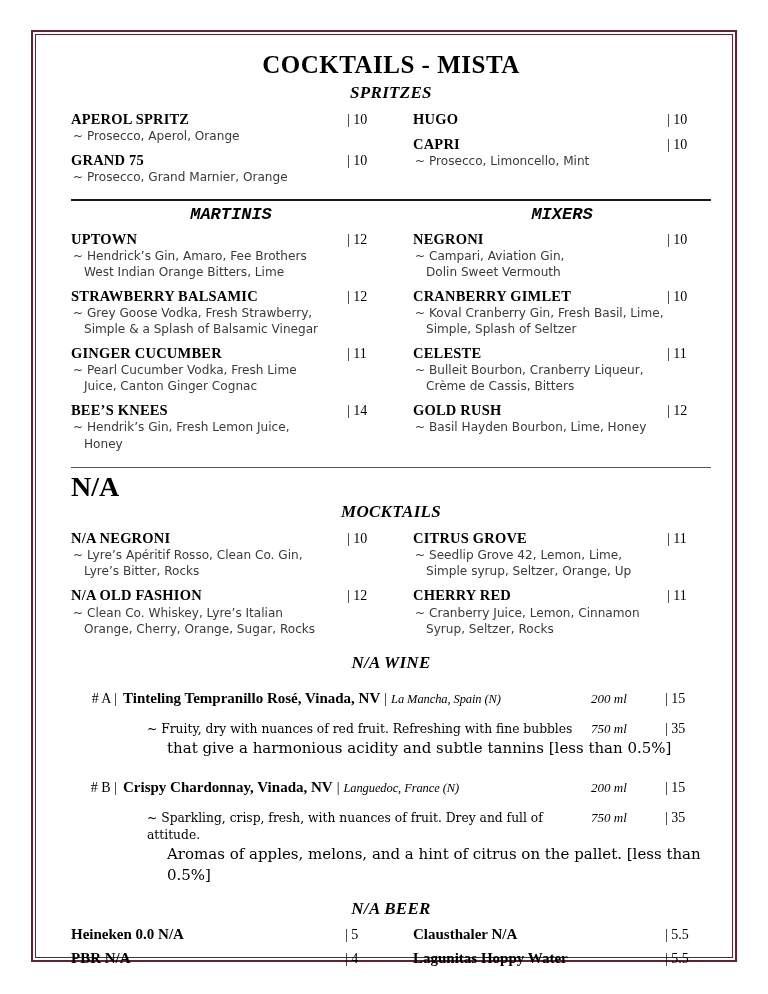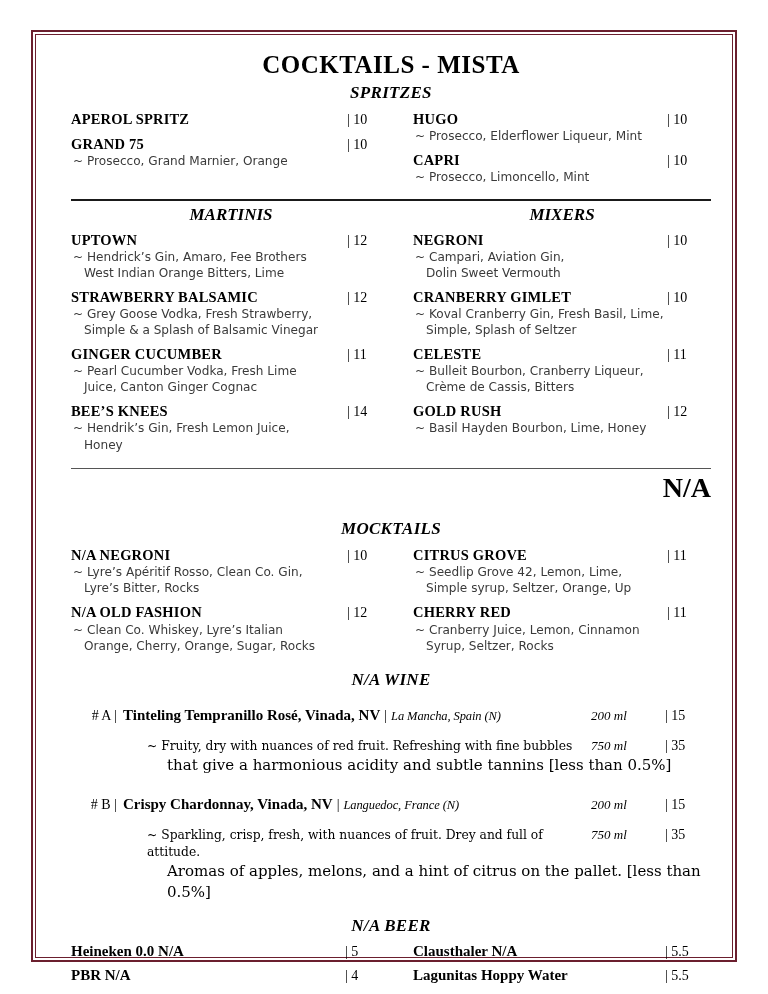--- a/index.html
+++ b/index.html
@@ -64,32 +64,33 @@
   .section-title {
     text-align: center;
     font-weight: bold;
     font-style: italic;
     font-size: 17px;
     letter-spacing: 0.3px;
     margin: 0 0 6px 0;
     line-height: 1.3;
   }
   .na-big {
-    text-align: right;
+    text-align: left;
     font-weight: bold;
     font-size: 28px;
     line-height: 1.05;
-    margin: 4px 0 16px 0;
+    margin: 4px 0 0 0;
   }
   .col-title {
     text-align: center;
     font-weight: bold;
     font-style: italic;
     font-size: 17px;
     margin: 4px 0 6px 0;
+    font-family: Liberation Mono, monospace;
   }
 
   
   .rule-heavy {
     height: 0;
     border-top: 2px solid #1a1a1a;
     margin: 6px 0 0 0;
   }
   .rule-light {
     height: 0;
@@ -236,41 +237,41 @@
 
     <div class="cols">
       <div class="col left">
 
         <div class="item">
           <div class="item-head">
             <span class="item-name">APEROL SPRITZ</span>
             <span class="item-spacer"></span>
             <span class="item-price">| 10</span>
           </div>
+          <div class="item-desc">~ Prosecco, Aperol, Orange</div>
         </div>
 
         <div class="item">
           <div class="item-head">
             <span class="item-name">GRAND 75</span>
             <span class="item-spacer"></span>
             <span class="item-price">| 10</span>
           </div>
           <div class="item-desc">~ Prosecco, Grand Marnier, Orange</div>
         </div>
 
       </div>
       <div class="col right">
 
         <div class="item">
           <div class="item-head">
             <span class="item-name">HUGO</span>
             <span class="item-spacer"></span>
             <span class="item-price">| 10</span>
           </div>
-          <div class="item-desc">~ Prosecco, Elderflower Liqueur, Mint</div>
         </div>
 
         <div class="item">
           <div class="item-head">
             <span class="item-name">CAPRI</span>
             <span class="item-spacer"></span>
             <span class="item-price">| 10</span>
           </div>
           <div class="item-desc">~ Prosecco, Limoncello, Mint</div>
         </div>

